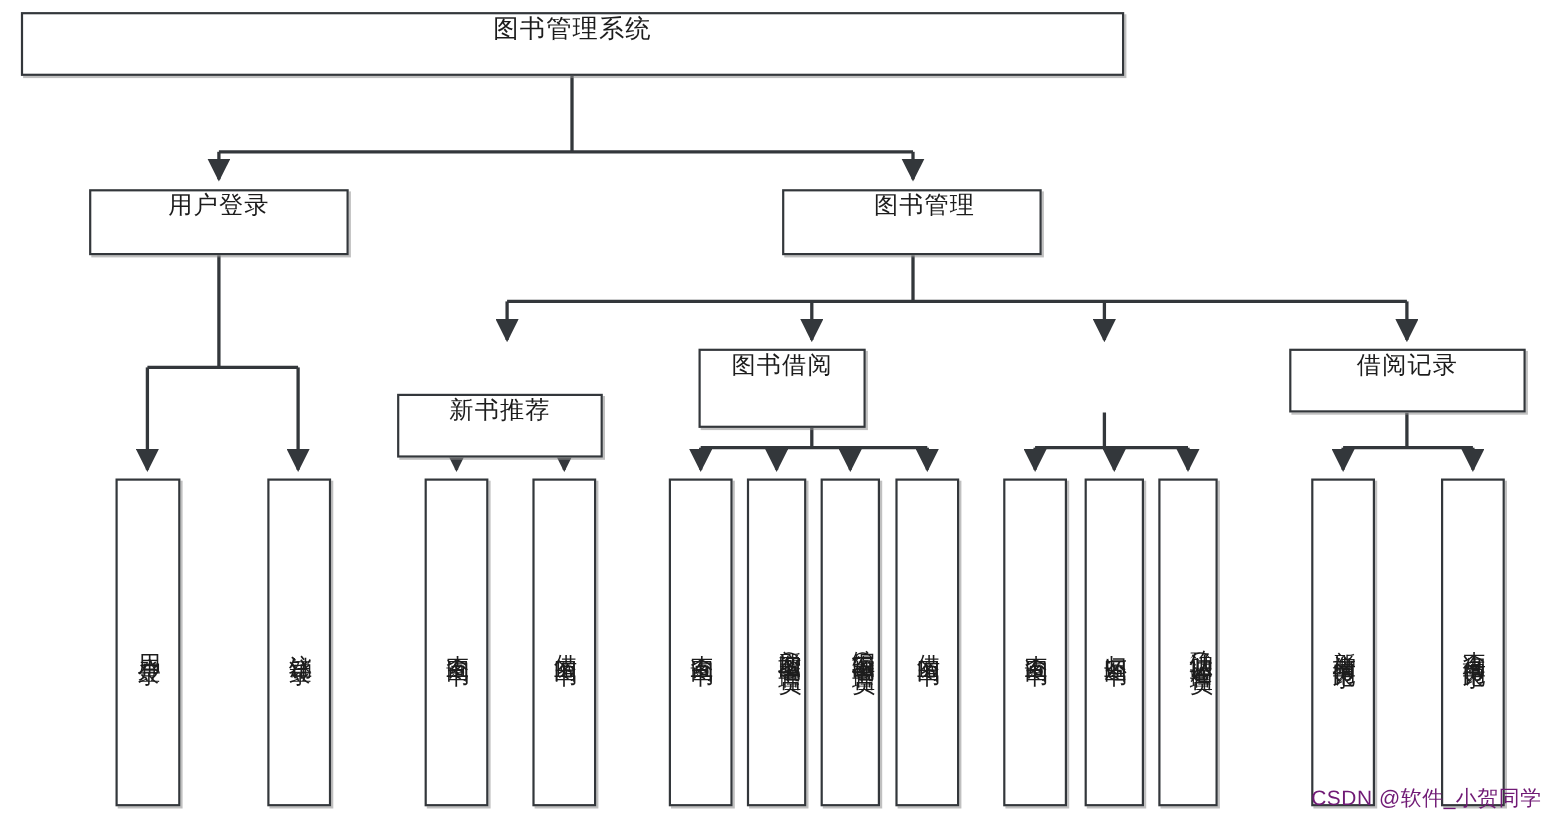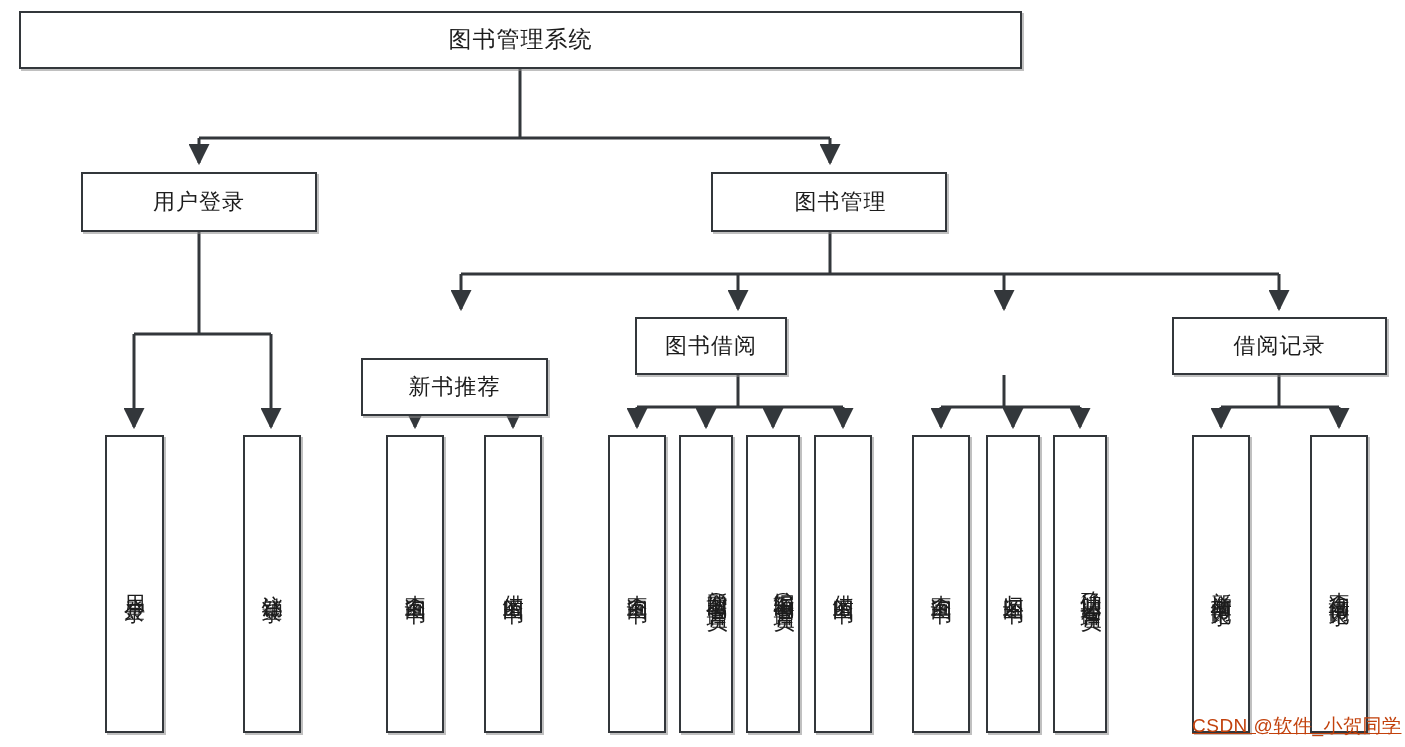--- a/index.html
+++ b/index.html
@@ -25,21 +25,20 @@
     height: 747px;
     pointer-events: none;
   }
   .node {
     position: absolute;
     box-sizing: border-box;
     background: #ffffff;
     border: 2px solid #33373b;
     box-shadow: 2px 2px 0 0 rgba(140,140,140,0.55);
     display: flex;
-    align-items: center;
     justify-content: center;
     color: #1c1c1c;
     letter-spacing: 1px;
   }
   .node.horiz {
     font-size: 22px;
     line-height: 1.2;
   }
   .node.vert {
     writing-mode: vertical-rl;
@@ -57,25 +56,24 @@
   }
   .node .txt {
     display: block;
     text-align: center;
   }
   #title-node {
     font-size: 23px;
   }
   .watermark {
     position: absolute;
-    color: #c2410c;
+    color: #701a75;
     font-size: 19px;
     white-space: nowrap;
     letter-spacing: 0.5px;
-    text-decoration: underline;
   }
 </style>
 </head>
 <body>
 
 <div id="canvas">
 
   <svg class="wires" viewBox="0 0 1405 747" xmlns="http://www.w3.org/2000/svg">
     <defs>
       <marker id="arrow" viewBox="0 0 10 10" refX="9" refY="5" markerWidth="7" markerHeight="7" orient="auto-start-reverse">
@@ -133,21 +131,21 @@
   <div class="node horiz" style="left:81px; top:172px; width:236px; height:60px;">
     <span class="txt">用户登录</span>
   </div>
   <div class="node horiz" style="left:711px; top:172px; width:236px; height:60px;padding-left:23px;">
     <span class="txt">图书管理</span>
   </div>
 
   <div class="node horiz" style="left:361px; top:317px; width:187px; height:58px;margin-top:41px;">
     <span class="txt">新书推荐</span>
   </div>
-  <div class="node horiz" style="left:635px; top:317px; width:152px; height:58px;">
+  <div class="node horiz" style="left:635px; top:317px; width:152px; height:72px;">
     <span class="txt">图书借阅</span>
   </div>
   <div class="node horiz" style="left:1172px; top:317px; width:215px; height:58px;">
     <span class="txt">借阅记录</span>
   </div>
 
   <div class="node vert mid" style="left:105px; top:435px; width:59px; height:298px;">
     <span class="txt">用户登录</span>
   </div>
   <div class="node vert mid" style="left:243px; top:435px; width:58px; height:298px;">

